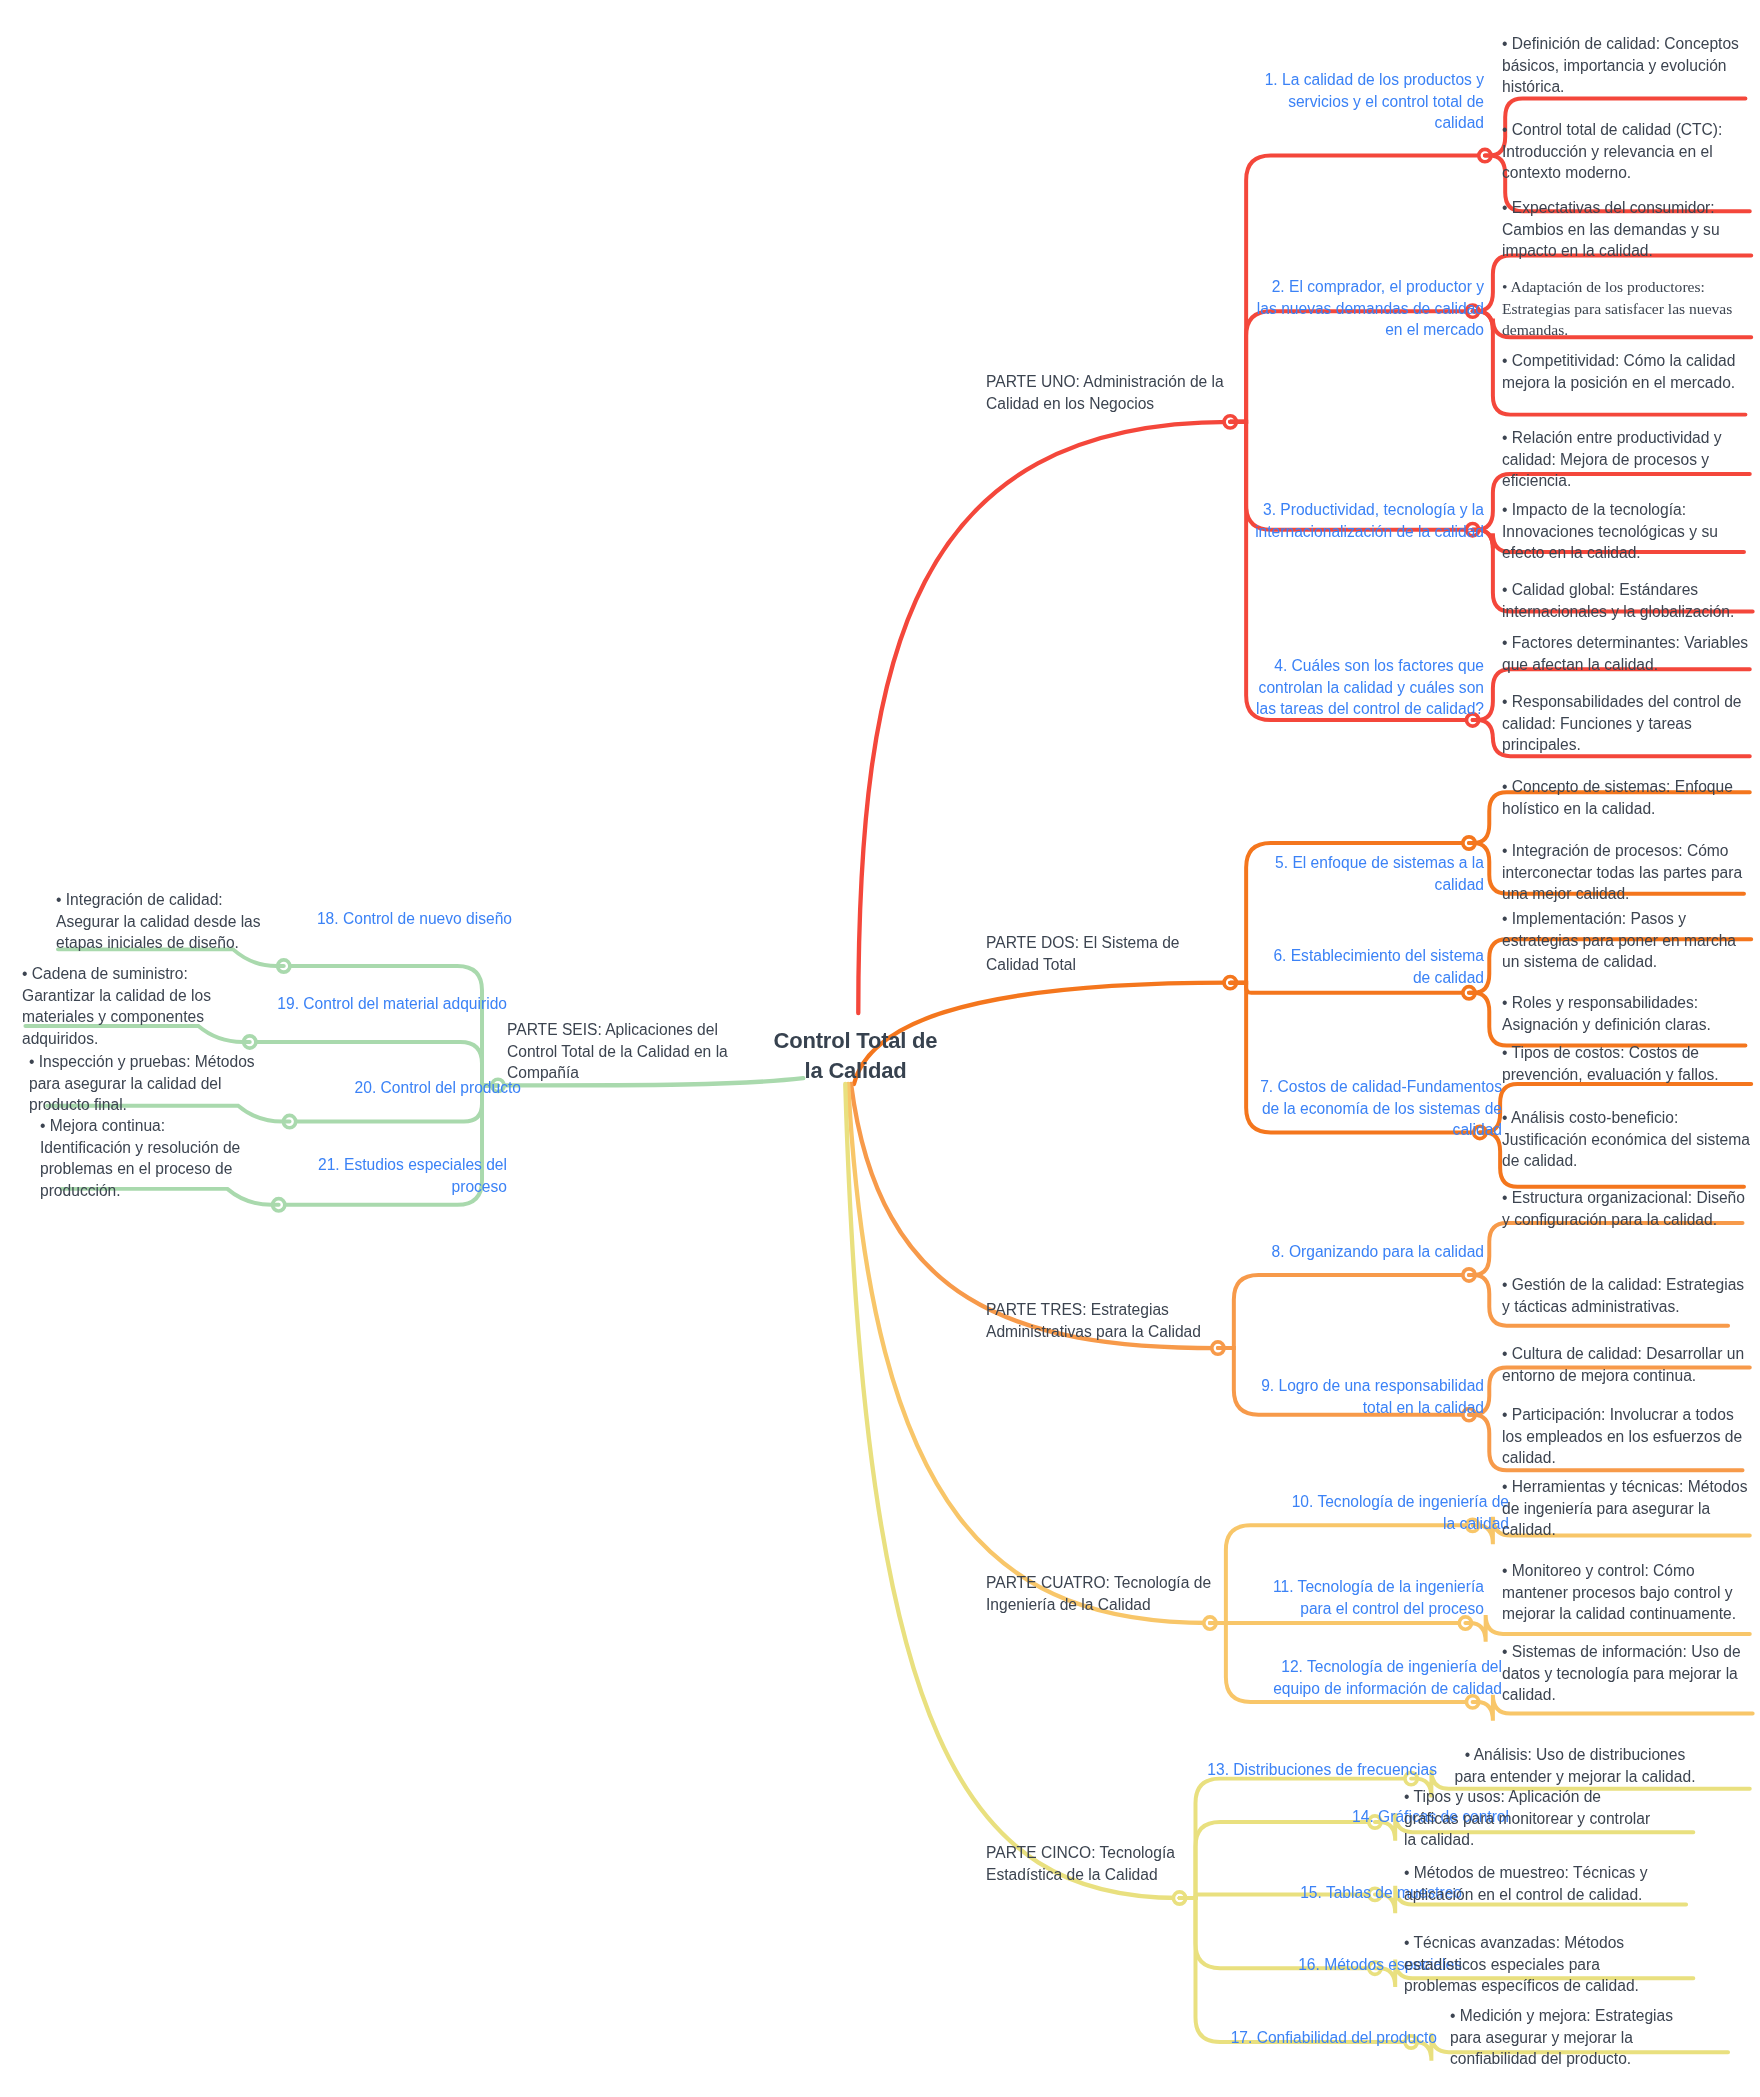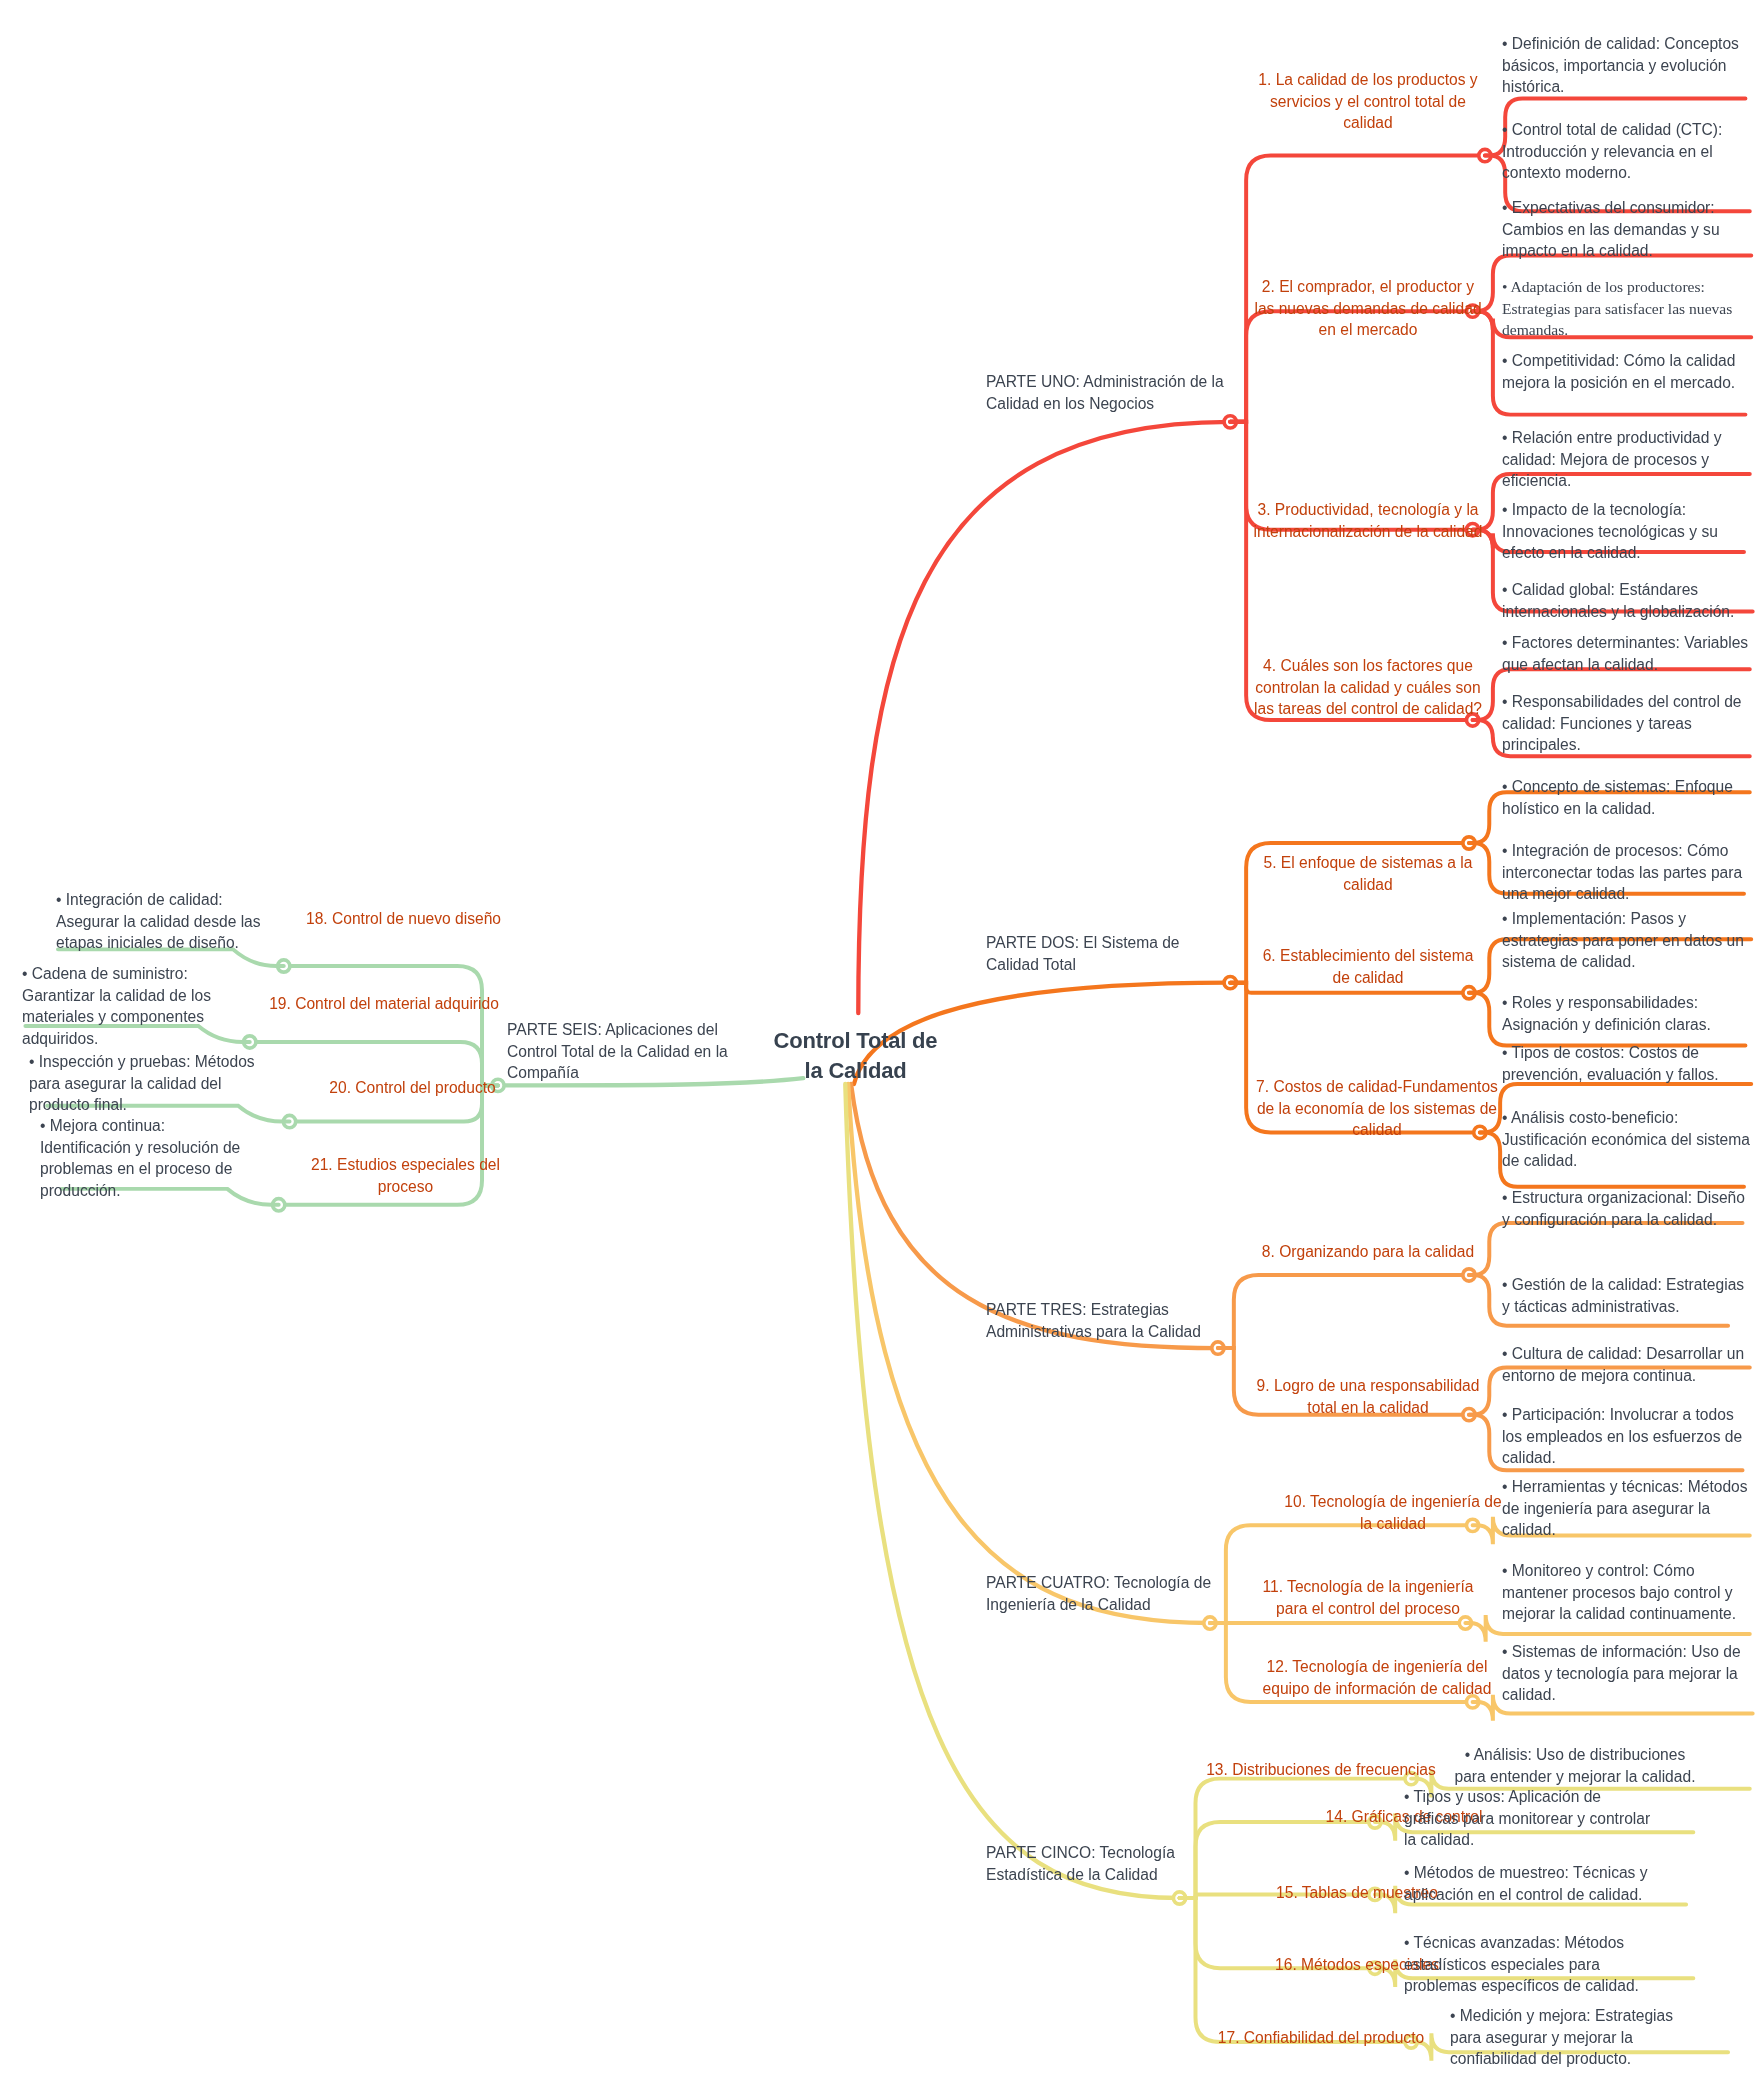--- a/index.html
+++ b/index.html
@@ -41,22 +41,22 @@
     text-align: center;
     letter-spacing: -0.2px;
   }
   .node-part {
     font-size: 15.6px;
     color: #3c4450;
     text-align: left;
   }
   .node-chapter {
     font-size: 15.6px;
-    color: #c2410c;
-    text-align: center;
+    color: #3b82f6;
+    text-align: right;
   }
   .node-detail {
     font-size: 15.6px;
     color: #3c4450;
     text-align: left;
   }
 </style>
 </head>
 <body>
 
@@ -164,21 +164,21 @@
       <div class="node node-detail" style="left: 1502px; top: 499px; width: 250px;">•      Impacto de la tecnología: Innovaciones tecnológicas y su efecto en la calidad.</div>
       <div class="node node-detail" style="left: 1502px; top: 579px; width: 250px;">•      Calidad global: Estándares internacionales y la globalización.</div>
       <div class="node node-chapter" style="left: 1252px; top: 655px; width: 232px;">4. Cuáles son los factores que controlan la calidad y cuáles son las tareas del control de calidad?</div>
       <div class="node node-detail" style="left: 1502px; top: 632px; width: 250px;">•      Factores determinantes: Variables que afectan la calidad.</div>
       <div class="node node-detail" style="left: 1502px; top: 691px; width: 250px;">•      Responsabilidades del control de calidad: Funciones y tareas principales.</div>
       <div class="node node-part" style="left: 986px; top: 932px; width: 239px;">PARTE DOS: El Sistema de Calidad Total</div>
       <div class="node node-chapter" style="left: 1252px; top: 852px; width: 232px;">5. El enfoque de sistemas a la calidad</div>
       <div class="node node-detail" style="left: 1502px; top: 776px; width: 250px;">•      Concepto de sistemas: Enfoque holístico en la calidad.</div>
       <div class="node node-detail" style="left: 1502px; top: 840px; width: 250px;">•      Integración de procesos: Cómo interconectar todas las partes para una mejor calidad.</div>
       <div class="node node-chapter" style="left: 1252px; top: 945px; width: 232px;">6. Establecimiento del sistema de calidad</div>
-      <div class="node node-detail" style="left: 1502px; top: 908px; width: 250px;">•      Implementación: Pasos y estrategias para poner en datos un sistema de calidad.</div>
+      <div class="node node-detail" style="left: 1502px; top: 908px; width: 250px;">•      Implementación: Pasos y estrategias para poner en marcha un sistema de calidad.</div>
       <div class="node node-detail" style="left: 1502px; top: 992px; width: 250px;">•      Roles y responsabilidades: Asignación y definición claras.</div>
       <div class="node node-chapter" style="left: 1252px; top: 1076px; width: 250px;">7. Costos de calidad-Fundamentos de la economía de los sistemas de calidad</div>
       <div class="node node-detail" style="left: 1502px; top: 1042px; width: 250px;">•      Tipos de costos: Costos de prevención, evaluación y fallos.</div>
       <div class="node node-detail" style="left: 1502px; top: 1107px; width: 250px;">•      Análisis costo-beneficio: Justificación económica del sistema de calidad.</div>
       <div class="node node-part" style="left: 986px; top: 1299px; width: 239px;">PARTE TRES: Estrategias Administrativas para la Calidad</div>
       <div class="node node-chapter" style="left: 1252px; top: 1241px; width: 232px;">8. Organizando para la calidad</div>
       <div class="node node-detail" style="left: 1502px; top: 1187px; width: 250px;">•      Estructura organizacional: Diseño y configuración para la calidad.</div>
       <div class="node node-detail" style="left: 1502px; top: 1274px; width: 250px;">•      Gestión de la calidad: Estrategias y tácticas administrativas.</div>
       <div class="node node-chapter" style="left: 1252px; top: 1375px; width: 232px;">9. Logro de una responsabilidad total en la calidad</div>
       <div class="node node-detail" style="left: 1502px; top: 1343px; width: 250px;">•      Cultura de calidad: Desarrollar un entorno de mejora continua.</div>

